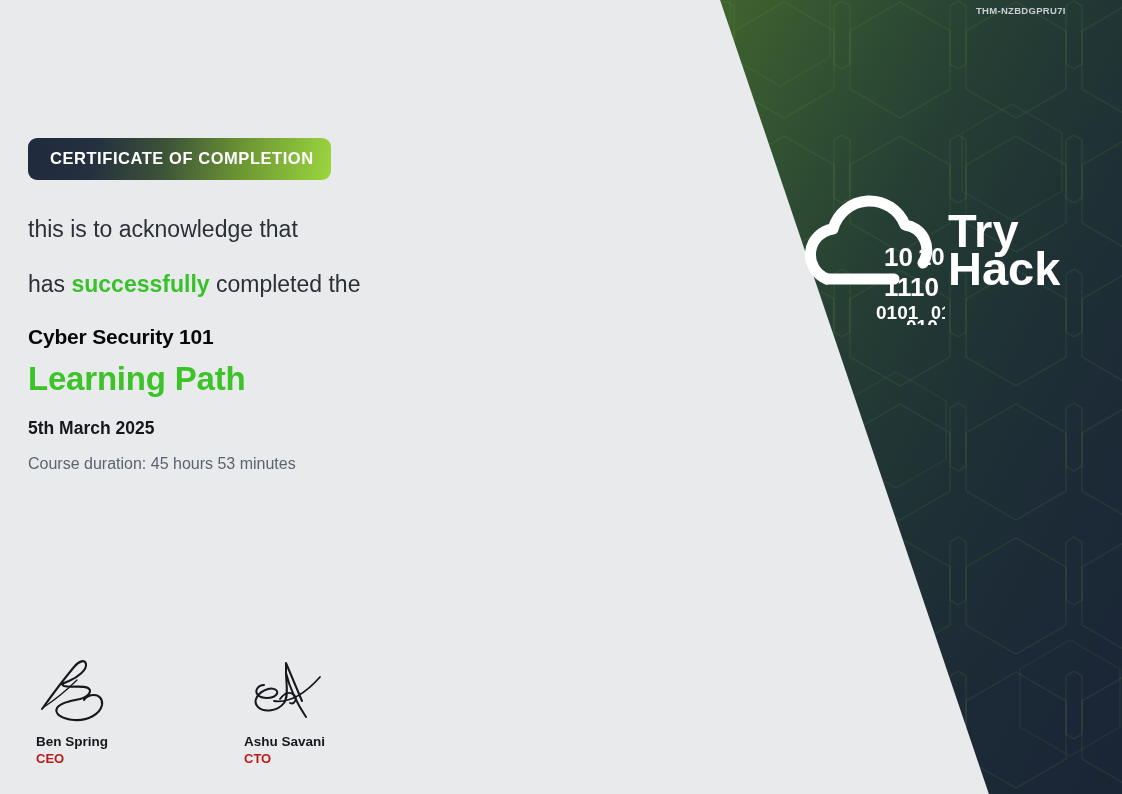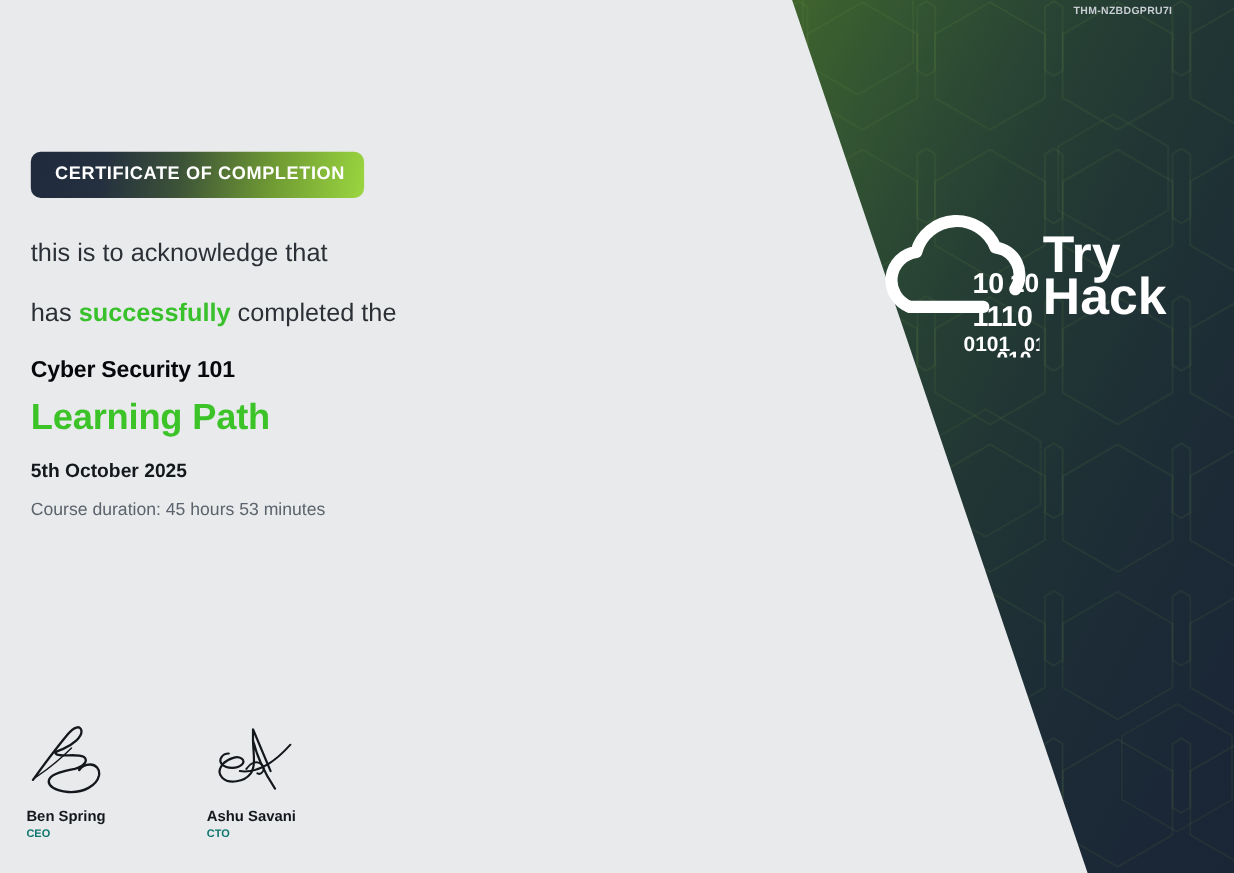--- a/index.html
+++ b/index.html
@@ -175,41 +175,41 @@
     margin-top: 15px;
     color: #5b636d;
     font-size: 16px;
     font-weight: 400;
     line-height: 19px;
   }
 
   
   #signatures {
     position: absolute;
-    left: 24px;
+    left: 36px;
     top: 655px;
     display: flex;
-    gap: 56px;
+    gap: 100px;
   }
   .sig-block { width: 108px; }
   .sig-mark {
     height: 74px;
     width: 100px;
     display: block;
   }
   .sig-name {
     margin-top: 4px;
     color: #14181d;
     font-size: 13.5px;
     font-weight: 700;
     line-height: 17px;
   }
   .sig-role {
-    color: #0f766e;
-    font-size: 10px;
+    color: #b91c1c;
+    font-size: 13px;
     font-weight: 700;
     line-height: 17px;
   }
 </style>
 </head>
 <body>
 
 <div id="certificate">
 
   <div id="deco-panel">
@@ -263,21 +263,21 @@
     <div id="badge">CERTIFICATE OF COMPLETION</div>
 
     <div id="ack-line">this is to acknowledge that</div>
 
 
     <div id="completed-line"><span>has </span><span class="accent">successfully</span><span> completed the</span></div>
 
     <div id="course-title">Cyber Security 101</div>
     <div id="course-type">Learning Path</div>
 
-    <div id="issue-date">5th October 2025</div>
+    <div id="issue-date">5th March 2025</div>
     <div id="course-duration">Course duration: 45 hours 53 minutes</div>
   </div>
 
   <div id="signatures">
 
     <div class="sig-block">
       <svg class="sig-mark" viewBox="0 0 100 74">
         <path d="M6 54 C16 40 28 24 38 12 C43 6 49 4 50 9 C51 15 42 22 33 26
                  C28 28 24 29 28 31 C34 33 46 30 52 33 C57 36 52 42 44 44
                  C34 46 24 48 21 53 C18 59 26 64 38 65 C52 66 64 59 66 50

